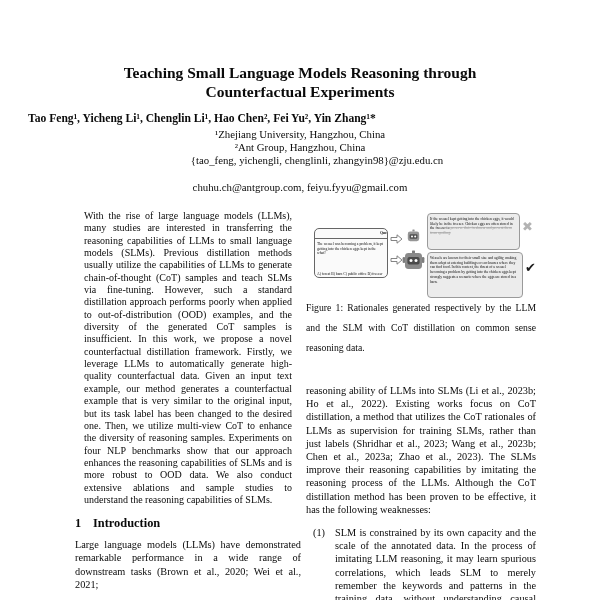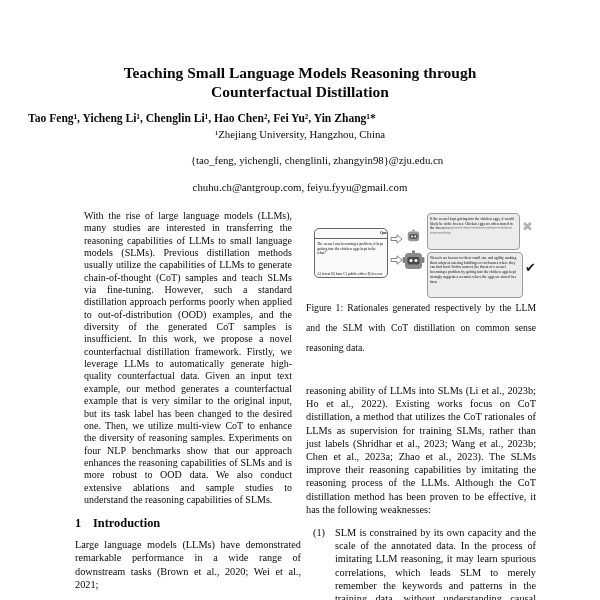--- a/index.html
+++ b/index.html
@@ -64,25 +64,26 @@
   .mark-x { left:216px; top:14px; font-size:13px; color:#b3b3b3; }
   .mark-check { left:219px; top:55px; font-size:13px; color:#1a1a1a; }
 </style>
 </head>
 <body>
 
 <div class="sheet">
 
   <div class="title">
     <div>Teaching Small Language Models Reasoning through</div>
-    <div>Counterfactual Distillation</div>
+    <div>Counterfactual Experiments</div>
   </div>
 
   <div class="authors">Tao Feng¹, Yicheng Li¹, Chenglin Li¹, Hao Chen², Fei Yu², Yin Zhang¹*</div>
   <div class="affil1">¹Zhejiang University, Hangzhou, China</div>
+  <div class="affil2">²Ant Group, Hangzhou, China</div>
   <div class="email1">{tao_feng, yichengli, chenglinli, zhangyin98}@zju.edu.cn</div>
   <div class="email2">chuhu.ch@antgroup.com, feiyu.fyyu@gmail.com</div>
 
   <div class="col-left">
     <p class="abs-text">With the rise of large language models (LLMs), many studies are interested in transferring the reasoning capabilities of LLMs to small language models (SLMs). Previous distillation methods usually utilize the capabilities of LLMs to generate chain-of-thought (CoT) samples and teach SLMs via fine-tuning. However, such a standard distillation approach performs poorly when applied to out-of-distribution (OOD) examples, and the diversity of the generated CoT samples is insufficient. In this work, we propose a novel counterfactual distillation framework. Firstly, we leverage LLMs to automatically generate high-quality counterfactual data. Given an input text example, our method generates a counterfactual example that is very similar to the original input, but its task label has been changed to the desired one. Then, we utilize multi-view CoT to enhance the diversity of reasoning samples. Experiments on four NLP benchmarks show that our approach enhances the reasoning capabilities of SLMs and is more robust to OOD data. We also conduct extensive ablations and sample studies to understand the reasoning capabilities of SLMs.</p>
     <div class="sec-heading">
       <span class="sec-num">1</span><span>Introduction</span>
     </div>
     <p class="body-text">Large language models (LLMs) have demonstrated remarkable performance in a wide range of downstream tasks (Brown et al., 2020; Wei et al., 2021;</p>
   </div>

